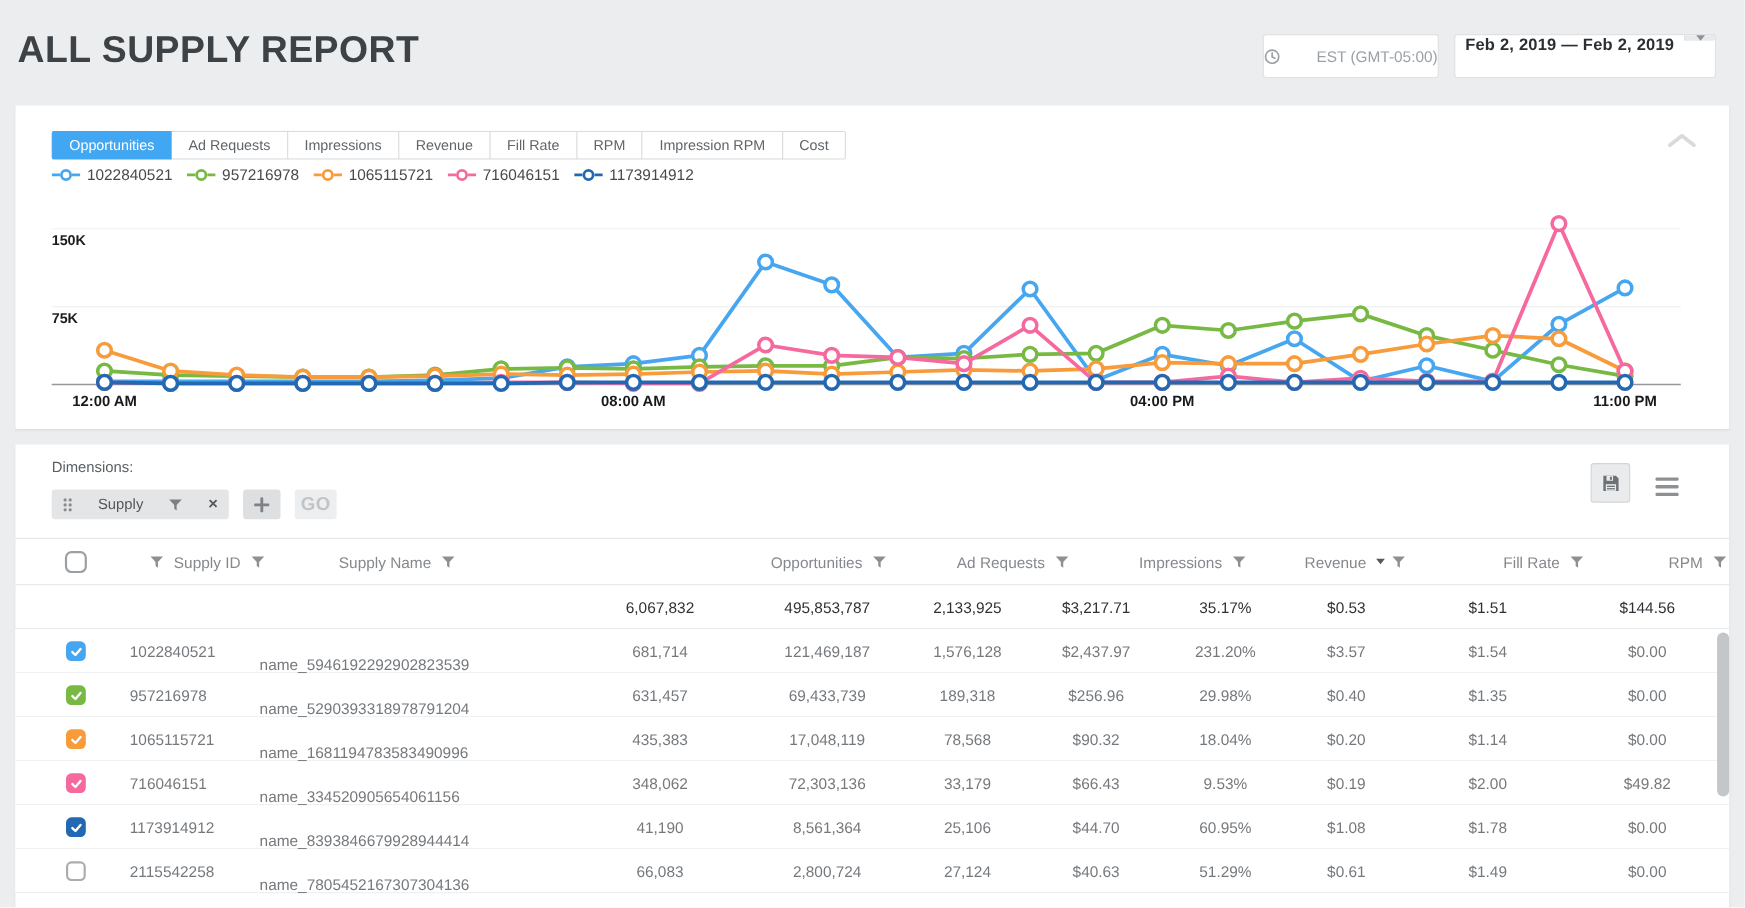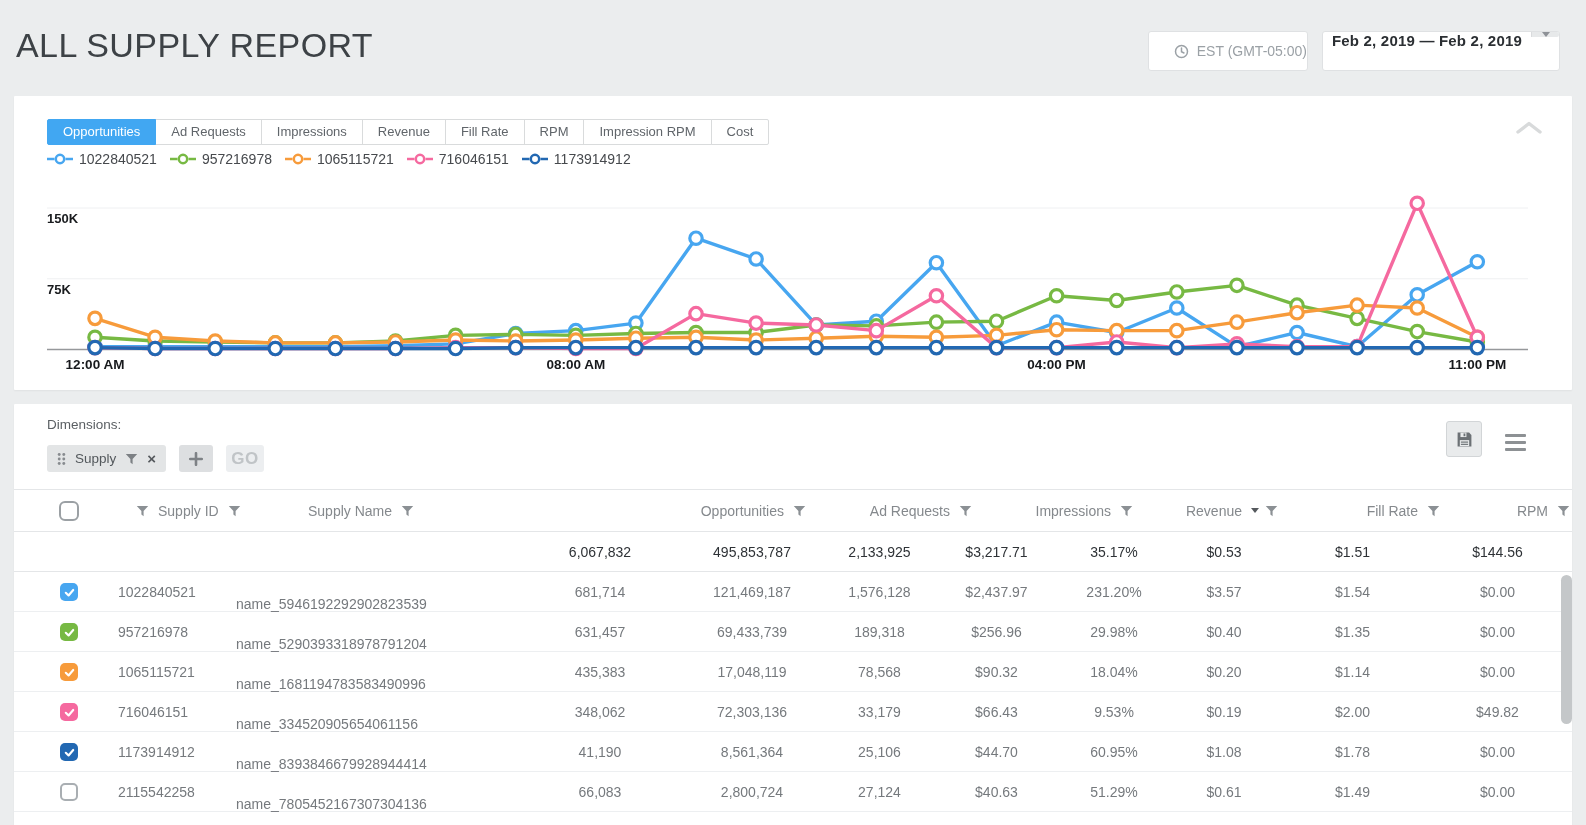--- a/index.html
+++ b/index.html
@@ -8,25 +8,25 @@
     background:#ebedee;
     font-family:"Liberation Sans",sans-serif;
     -webkit-font-smoothing:antialiased;
   }
   .card{position:absolute;left:14px;width:1558px;background:#fff;border-radius:1px;
         box-shadow:0 1px 2px rgba(0,0,0,.05);}
   #chart-card{top:96px;height:294px;}
   #table-card{top:404px;height:488px;}
 
   
-  #page-title{position:absolute;left:16px;top:26px;margin:0;font-size:34px;font-weight:400;
+  #page-title{position:absolute;left:16px;top:26px;margin:0;font-size:34px;font-weight:700;
               color:#3d4246;letter-spacing:.4px;text-align:center;}
   .tz-box{position:absolute;left:1148px;top:31px;width:160px;height:40px;box-sizing:border-box;
           background:#fff;border:1px solid #dfe1e3;border-radius:3px;
-          display:flex;align-items:center;justify-content:flex-end;gap:8px;
+          display:flex;align-items:center;justify-content:space-between;gap:8px;
           color:#9ba1a6;font-size:14px;cursor:pointer;}
   .date-box{position:absolute;left:1322px;top:31px;width:238px;height:40px;box-sizing:border-box;
             background:#fff;border:1px solid #dfe1e3;border-radius:3px;display:flex;align-items:flex-start;
             cursor:pointer;}
   .date-label{flex:1;display:flex;align-items:center;justify-content:center;
               font-size:15px;font-weight:700;color:#2b2f33;letter-spacing:.2px;}
   .date-caret{width:27px;background:#e7e9ea;border-left:1px solid #d9dbdd;
               display:flex;align-items:center;justify-content:center;border-radius:0 2px 2px 0;}
   .caret-down{width:0;height:0;border-left:4.5px solid transparent;border-right:4.5px solid transparent;
               border-top:5.5px solid #8e9297;}
@@ -39,21 +39,21 @@
   .tab:last-child{border-radius:0 2px 2px 0;}
   .tab.selected{background:#41a7f2;border-color:#41a7f2;color:#fff;position:relative;}
   #collapse-btn{position:absolute;right:30px;top:24px;cursor:pointer;}
   .legend{position:absolute;left:33px;top:55px;display:flex;gap:13px;align-items:center;z-index:2;}
   .legend-item{display:flex;align-items:center;gap:6px;font-size:14px;color:#46494d;cursor:pointer;}
   #chart-svg{position:absolute;left:0;top:0;pointer-events:none;}
 
   
   .dims-label{position:absolute;left:33px;top:13px;font-size:13.5px;color:#5a5f63;}
   .chip-row{position:absolute;left:33px;top:41px;height:27px;display:flex;gap:13px;align-items:center;}
-  .chip{height:27px;background:#e3e5e6;border-radius:3px;display:flex;align-items:center;gap:9px;
+  .chip{height:27px;background:#e3e5e6;border-radius:3px;display:flex;align-items:center;gap:23px;
         padding:0 10px;font-size:13.5px;color:#53585c;cursor:pointer;}
   .chip .x-icon{font-size:15px;font-weight:700;color:#55595d;line-height:1;cursor:pointer;}
   .btn-plus{width:34px;height:27px;background:#dddfe1;border-radius:3px;display:flex;
             align-items:center;justify-content:center;cursor:pointer;}
   .btn-go{width:38px;height:27px;background:#eceef0;border-radius:3px;display:flex;align-items:center;
           justify-content:center;font-size:17px;font-weight:700;color:#c0c4c7;letter-spacing:.5px;text-align:right;}
   .btn-save{position:absolute;left:1432px;top:17px;width:36px;height:36px;box-sizing:border-box;
             background:#e9ebec;border:1px solid #d2d5d7;border-radius:3px;
             display:flex;align-items:center;justify-content:center;cursor:pointer;}
   .hamburger{position:absolute;left:1491px;top:30px;width:21px;cursor:pointer;}

